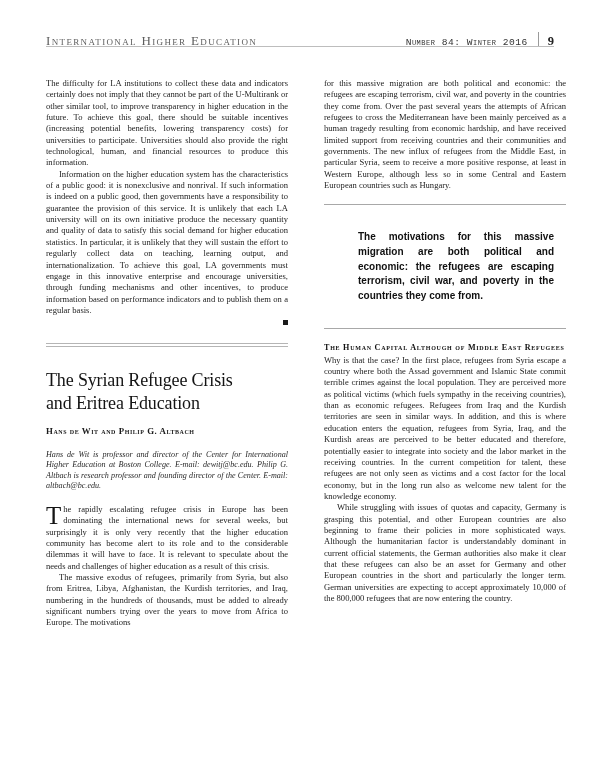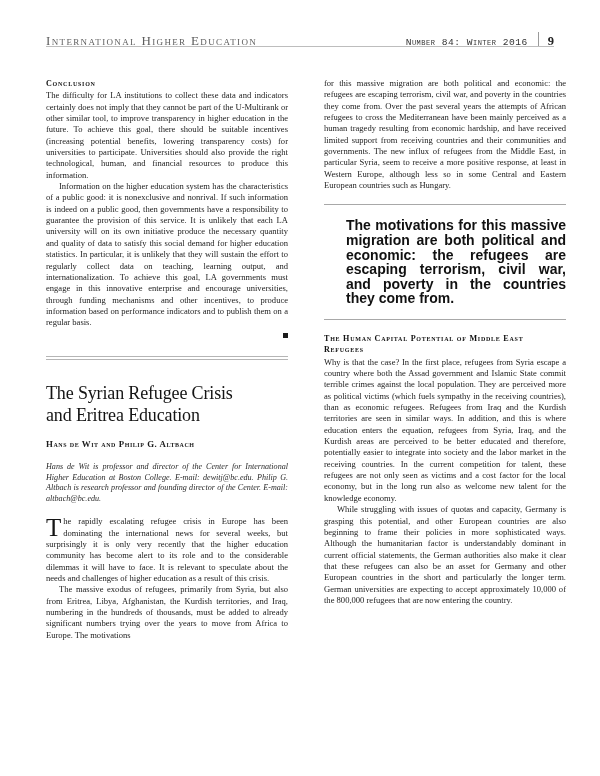--- a/index.html
+++ b/index.html
@@ -183,45 +183,44 @@
   .pullquote {
     margin: 13px 0 13px 0;
     padding: 13px 0 13px 0;
     border-top: 1px solid #a8a8a8;
     border-bottom: 1px solid #a8a8a8;
     padding-left: 22px;
   }
   .pullquote p {
     font-family: "Liberation Sans", sans-serif;
     font-weight: bold;
-    font-size: 14px;
+    font-size: 10px;
     line-height: 14.6px;
     color: #111;
     text-align: justify;
-    margin: 0;
+    margin: 12px;
   }
 </style>
 </head>
 <body>
 
 <div class="page">
 
   <div class="runhead">
     <div class="runhead-left">International Higher Education</div>
     <div class="runhead-right">
       <span class="runhead-issue">Number 84: Winter 2016</span>
       <span class="runhead-sep"></span>
       <span class="runhead-page">9</span>
     </div>
   </div>
   <div class="runhead-rule"></div>
 
   <div class="col col-left">
 
-    <div class="sec-head">Conclusion</div>
 
     <p>The difficulty for LA institutions to collect these data and indicators certainly does not imply that they cannot be part of the U-Multirank or other similar tool, to improve transparency in higher education in the future. To achieve this goal, there should be suitable incentives (increasing potential benefits, lowering transparency costs) for universities to participate. Universities should also provide the right technological, human, and financial resources to produce this information.</p>
 
     <p class="ind">Information on the higher education system has the characteristics of a public good: it is nonexclusive and nonrival. If such information is indeed on a public good, then governments have a responsibility to guarantee the provision of this service. It is unlikely that each LA university will on its own initiative produce the necessary quantity and quality of data to satisfy this social demand for higher education statistics. In particular, it is unlikely that they will sustain the effort to regularly collect data on teaching, learning output, and internationalization. To achieve this goal, LA governments must engage in this innovative enterprise and encourage universities, through funding mechanisms and other incentives, to produce information based on performance indicators and to publish them on a regular basis.</p>
 
     <div class="endmark">
       <span></span>
     </div>
 
     <div class="dbl-rule">
@@ -247,21 +246,21 @@
   </div>
 
   <div class="col col-right">
 
     <p>for this massive migration are both political and economic: the refugees are escaping terrorism, civil war, and poverty in the countries they come from. Over the past several years the attempts of African refugees to cross the Mediterranean have been mainly perceived as a human tragedy resulting from economic hardship, and have received limited support from receiving countries and their communities and governments. The new influx of refugees from the Middle East, in particular Syria, seem to receive a more positive response, at least in Western Europe, although less so in some Central and Eastern European countries such as Hungary.</p>
 
     <div class="pullquote">
       <p>The motivations for this massive migration are both political and economic: the refugees are escaping terrorism, civil war, and poverty in the countries they come from.</p>
     </div>
 
-    <div class="sec-head">The Human Capital Potential of Middle East Refugees</div>
+    <div class="sec-head">The Human Capital Although of Middle East Refugees</div>
 
     <p>Why is that the case? In the first place, refugees from Syria escape a country where both the Assad government and Islamic State commit terrible crimes against the local population. They are perceived more as political victims (which fuels sympathy in the receiving countries), than as economic refugees. Refugees from Iraq and the Kurdish territories are seen in similar ways. In addition, and this is where education enters the equation, refugees from Syria, Iraq, and the Kurdish areas are perceived to be better educated and therefore, potentially easier to integrate into society and the labor market in the receiving countries. In the current competition for talent, these refugees are not only seen as victims and a cost factor for the local economy, but in the long run also as welcome new talent for the knowledge economy.</p>
 
 
     <p class="ind">While struggling with issues of quotas and capacity, Germany is grasping this potential, and other European countries are also beginning to frame their policies in more sophisticated ways. Although the humanitarian factor is understandably dominant in current official statements, the German authorities also make it clear that these refugees can also be an asset for Germany and other European countries in the short and particularly the longer term. German universities are expecting to accept approximately 10,000 of the 800,000 refugees that are now entering the country.</p>
 
   </div>
 
 </div>
 

